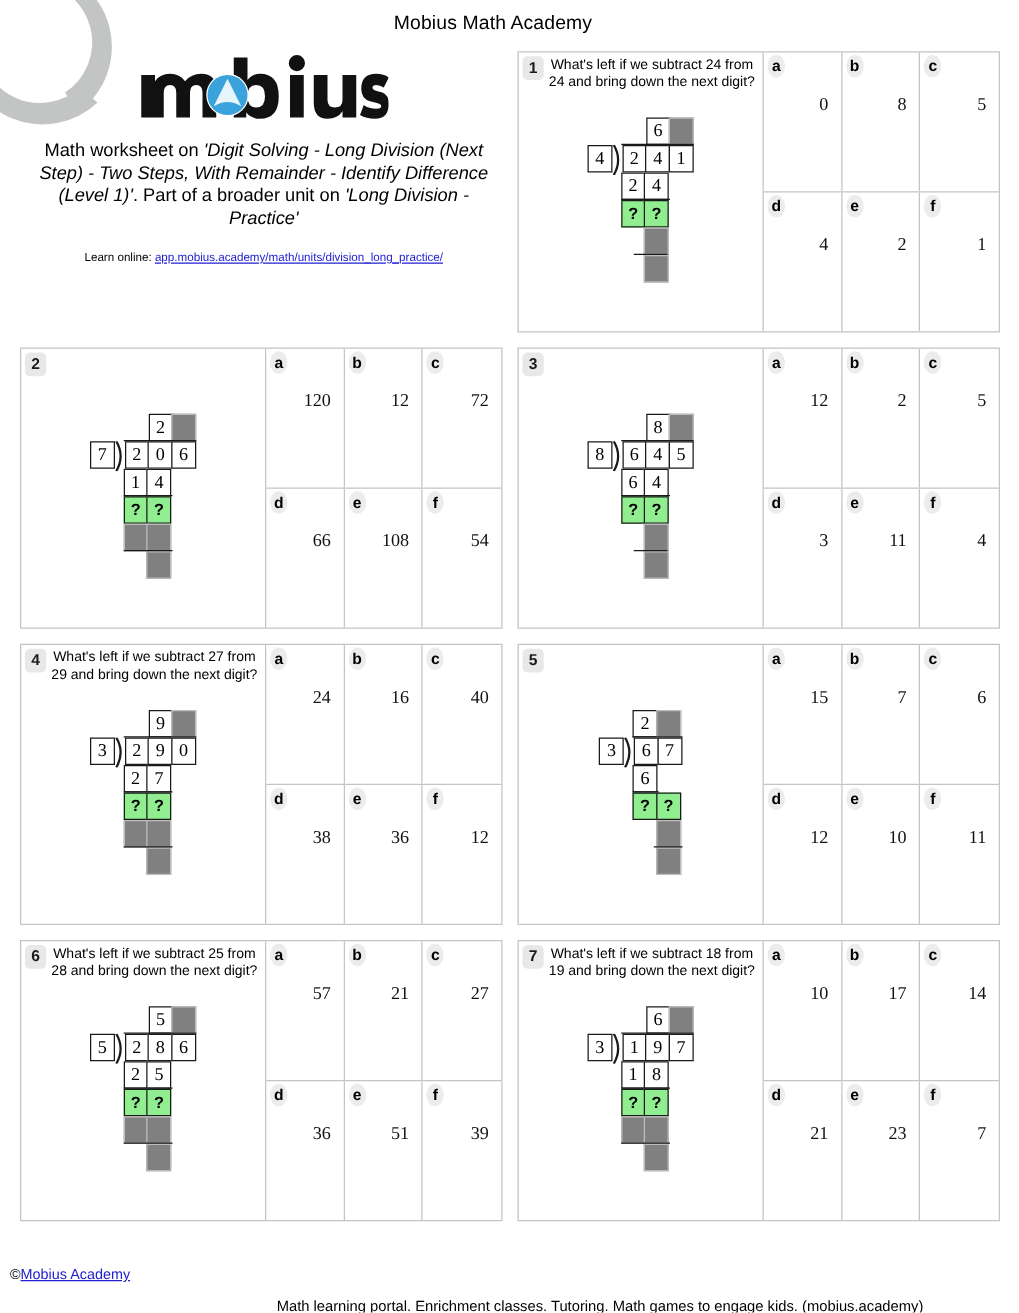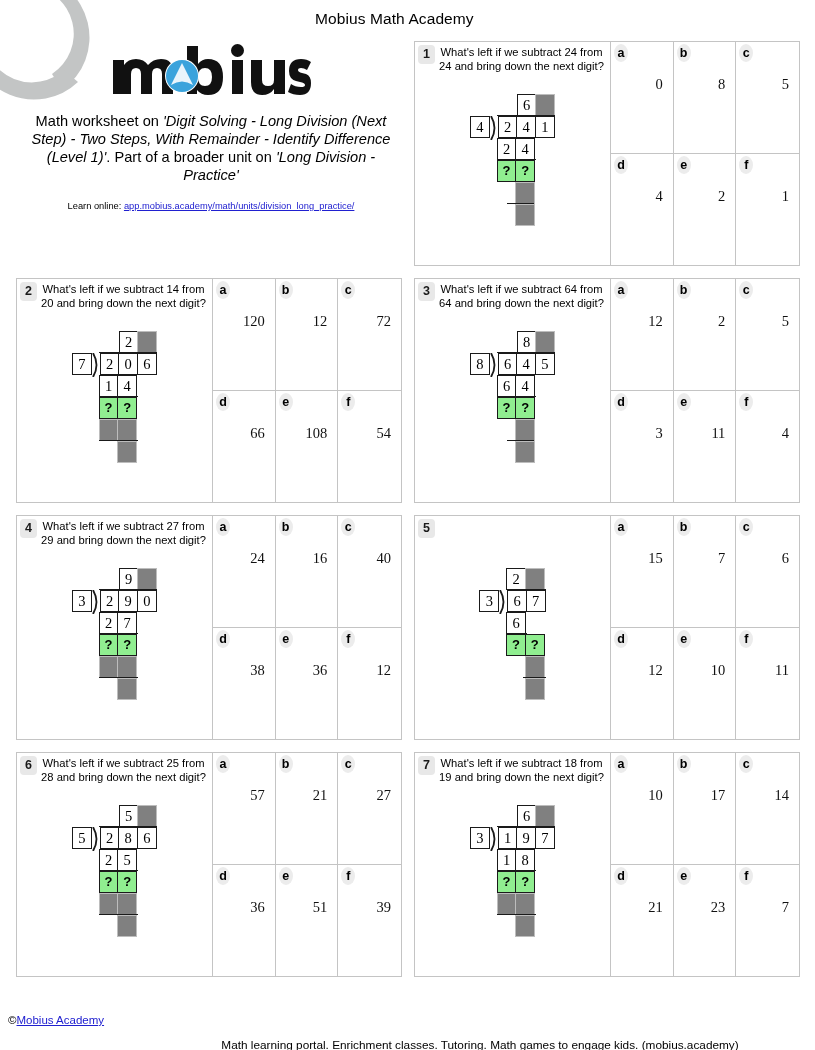--- a/index.html
+++ b/index.html
@@ -398,21 +398,20 @@
             </div>
           </div>
         </div>
       </div>
     </div>
     <div class="prow">
       <div class="pslot">
         <div class="problem">
           <div class="prompt-col">
             <div class="qnum">2</div>
-            <div class="qtext">What's left if we subtract 14 from 20 and bring down the next digit?</div>
             <div class="ld">
               <div class="ld-inner">
                 <div class="ld-row">
                   <div class="cell pad" style="width: 28px;"></div>
                   <div class="cell blank"></div>
                   <div class="cell box">2</div>
                   <div class="cell gray"></div>
                 </div>
                 <div class="ld-row">
                   <div class="divisor-cell">7</div>
@@ -479,21 +478,20 @@
                 <div class="opt-val">54</div>
               </div>
             </div>
           </div>
         </div>
       </div>
       <div class="pslot">
         <div class="problem">
           <div class="prompt-col">
             <div class="qnum">3</div>
-            <div class="qtext">What's left if we subtract 64 from 64 and bring down the next digit?</div>
             <div class="ld">
               <div class="ld-inner">
                 <div class="ld-row">
                   <div class="cell pad" style="width: 28px;"></div>
                   <div class="cell blank"></div>
                   <div class="cell box">8</div>
                   <div class="cell gray"></div>
                 </div>
                 <div class="ld-row">
                   <div class="divisor-cell">8</div>

